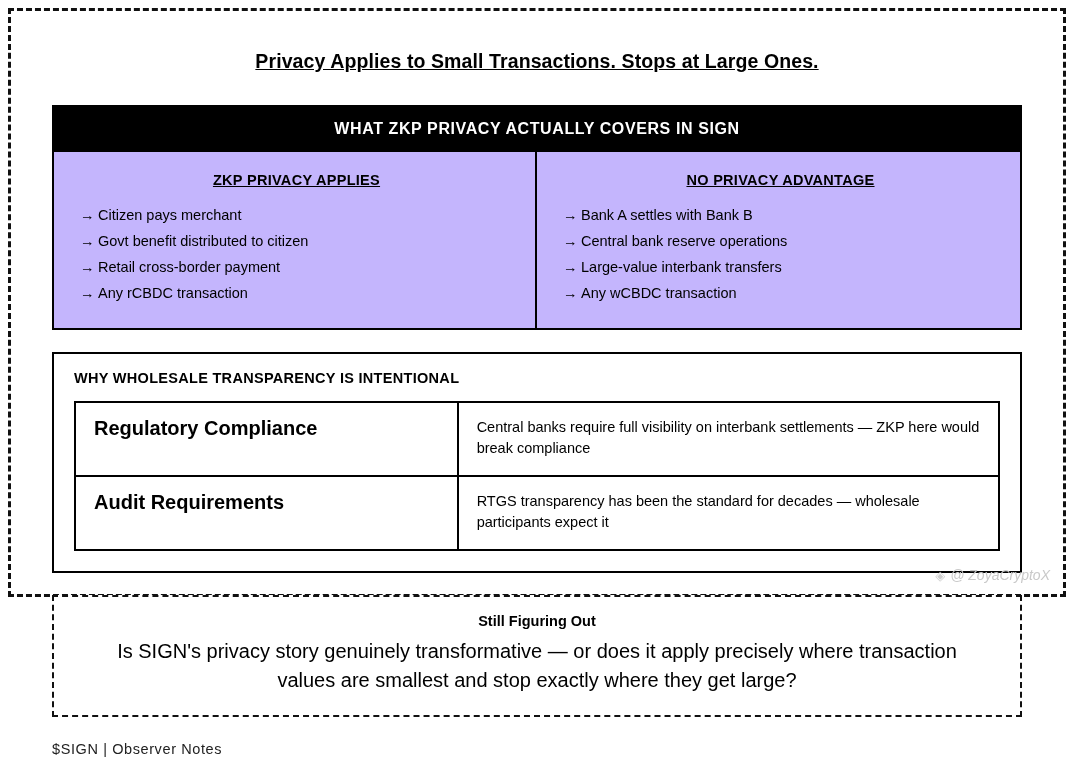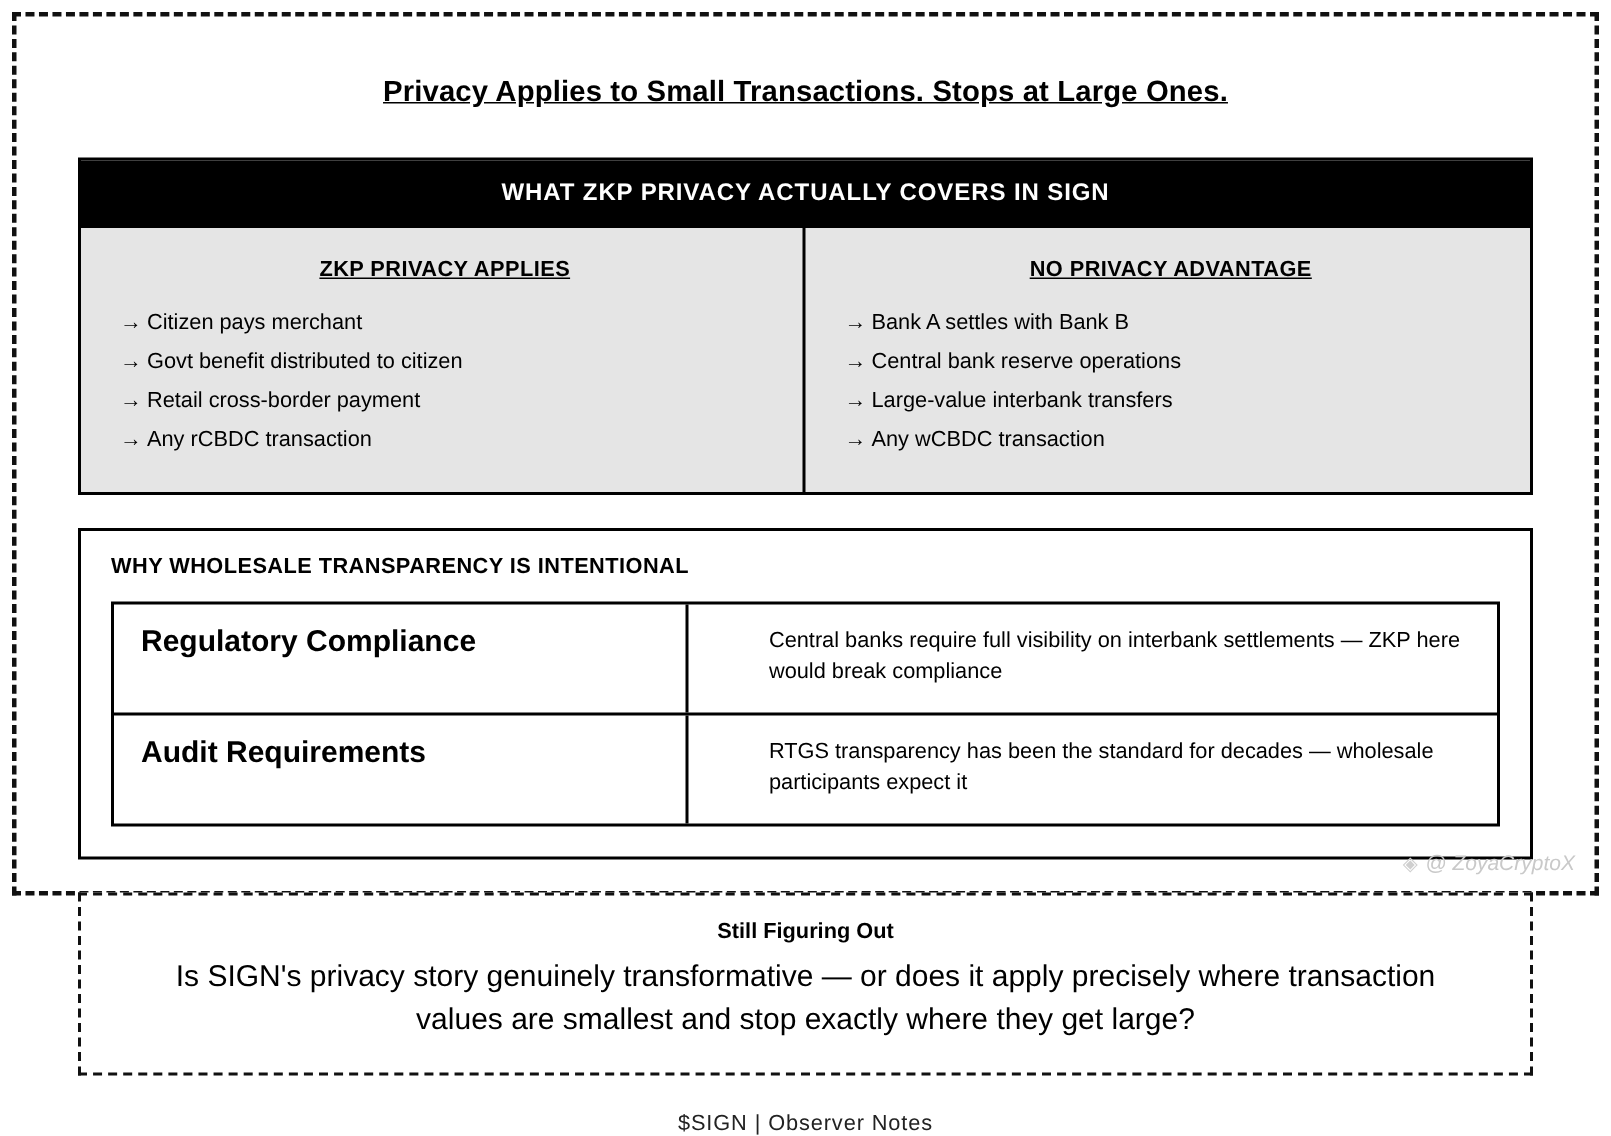--- a/index.html
+++ b/index.html
@@ -58,21 +58,21 @@
     background: #000000;
     color: #ffffff;
     text-align: center;
     font-size: 16px;
     font-weight: bold;
     letter-spacing: 0.6px;
     padding: 13px 0 14px;
   }
   .coverage-body {
     display: flex;
-    background: #e5e5e5;
+    background: #c4b5fd;
   }
   .coverage-col {
     flex: 1 1 50%;
     padding: 20px 22px 22px 26px;
     box-sizing: border-box;
   }
   .coverage-col.left {
     border-right: 2px solid #000000;
   }
   .col-title {
@@ -130,21 +130,20 @@
     font-weight: bold;
     box-sizing: border-box;
     border-right: 2px solid #000000;
   }
   .why-desc {
     flex: 1 1 auto;
     padding: 14px 18px 16px 18px;
     font-size: 14.5px;
     line-height: 1.45;
     box-sizing: border-box;
-    margin-left: 36px;
   }
 
   
   .figuring {
     margin-top: 22px;
     border: 2px dashed #111111;
     box-sizing: border-box;
     padding: 16px 24px 20px;
     text-align: center;
     background: #ffffff;
@@ -157,21 +156,20 @@
   .figuring-text {
     font-size: 20px;
     line-height: 1.45;
     max-width: 900px;
     margin: 0 auto;
   }
 
   
   .footer {
     margin-top: 24px;
-    text-align: center;
     font-size: 14.5px;
     letter-spacing: 0.6px;
     color: #222222;
   }
   .watermark {
     position: absolute;
     right: 24px;
     bottom: 22px;
     font-size: 14px;
     color: #c9c9c9;

